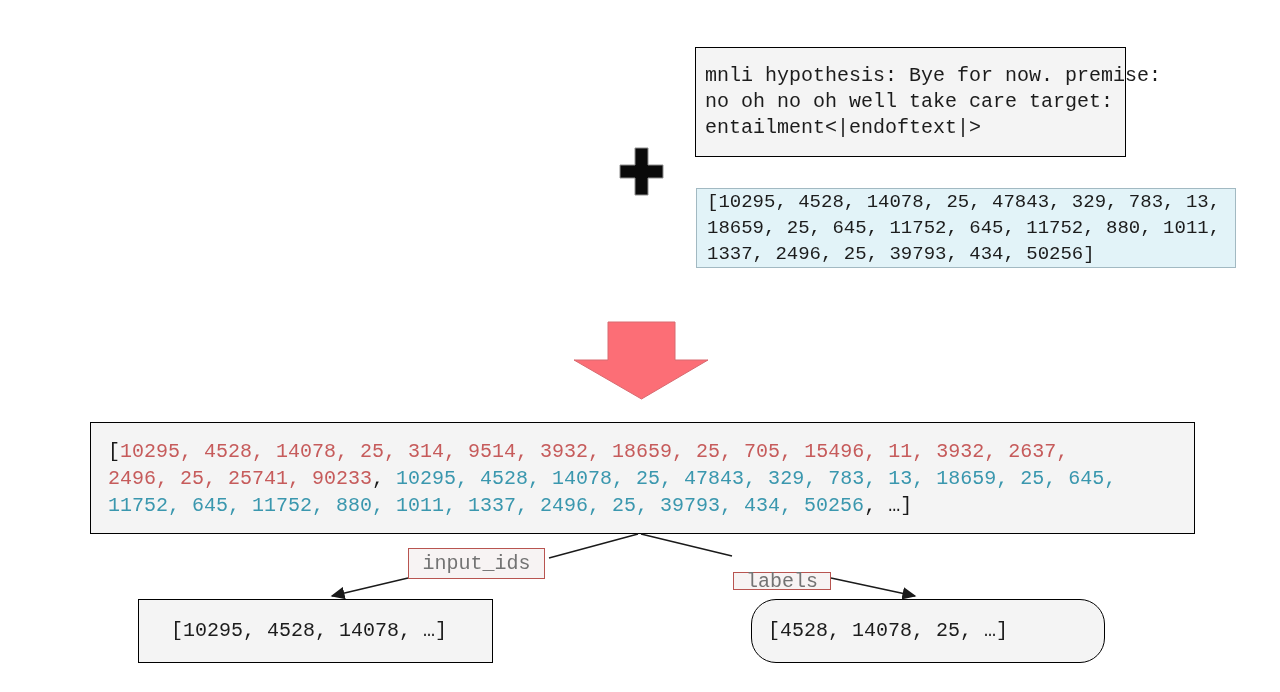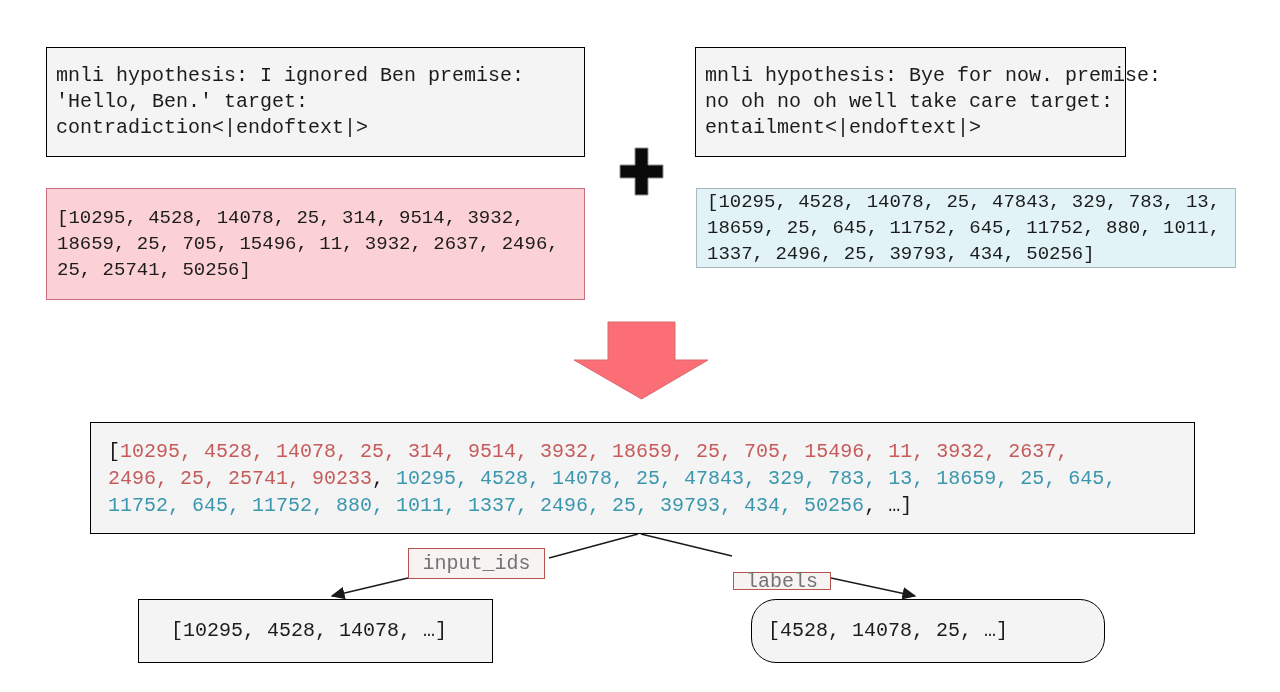--- a/index.html
+++ b/index.html
@@ -44,31 +44,25 @@
   .overlay{position:absolute;left:0;top:0;width:1280px;height:692px;z-index:2;pointer-events:none;}
   .plus-shape{fill:#0a0a0a;stroke:#8f8f8f;stroke-width:1;}
   .big-arrow{fill:var(--arrow-fill);stroke:var(--arrow-stroke);stroke-width:1;}
   .connector{stroke:#1a1a1a;stroke-width:1.4;fill:none;}
 </style>
 </head>
 <body>
 
 <div class="canvas">
 
-  <div class="box mono-20 src-left">mnli hypothesis: I ignored Ben premise:
-'Hello, Ben.' target:
-contradiction&lt;|endoftext|&gt;</div>
 
   <div class="box mono-20 src-right">mnli hypothesis: Bye for now. premise:
 no oh no oh well take care target:
 entailment&lt;|endoftext|&gt;</div>
 
-  <div class="box mono-19 tok-left">[10295, 4528, 14078, 25, 314, 9514, 3932,
-18659, 25, 705, 15496, 11, 3932, 2637, 2496,
-25, 25741, 50256]</div>
 
   <div class="box mono-19 tok-right">[10295, 4528, 14078, 25, 47843, 329, 783, 13,
 18659, 25, 645, 11752, 645, 11752, 880, 1011,
 1337, 2496, 25, 39793, 434, 50256]</div>
 
   <div class="box packed"><div><span class="seg-dark">[</span><span class="seg-red">10295, 4528, 14078, 25, 314, 9514, 3932, 18659, 25, 705, 15496, 11, 3932, 2637,
 2496, 25, 25741, 90233</span><span class="seg-dark">, </span><span class="seg-blue">10295, 4528, 14078, 25, 47843, 329, 783, 13, 18659, 25, 645,
 11752, 645, 11752, 880, 1011, 1337, 2496, 25, 39793, 434, 50256</span><span class="seg-dark">, …]</span></div></div>
 
   <div class="chip chip-input-ids">input_ids</div>

